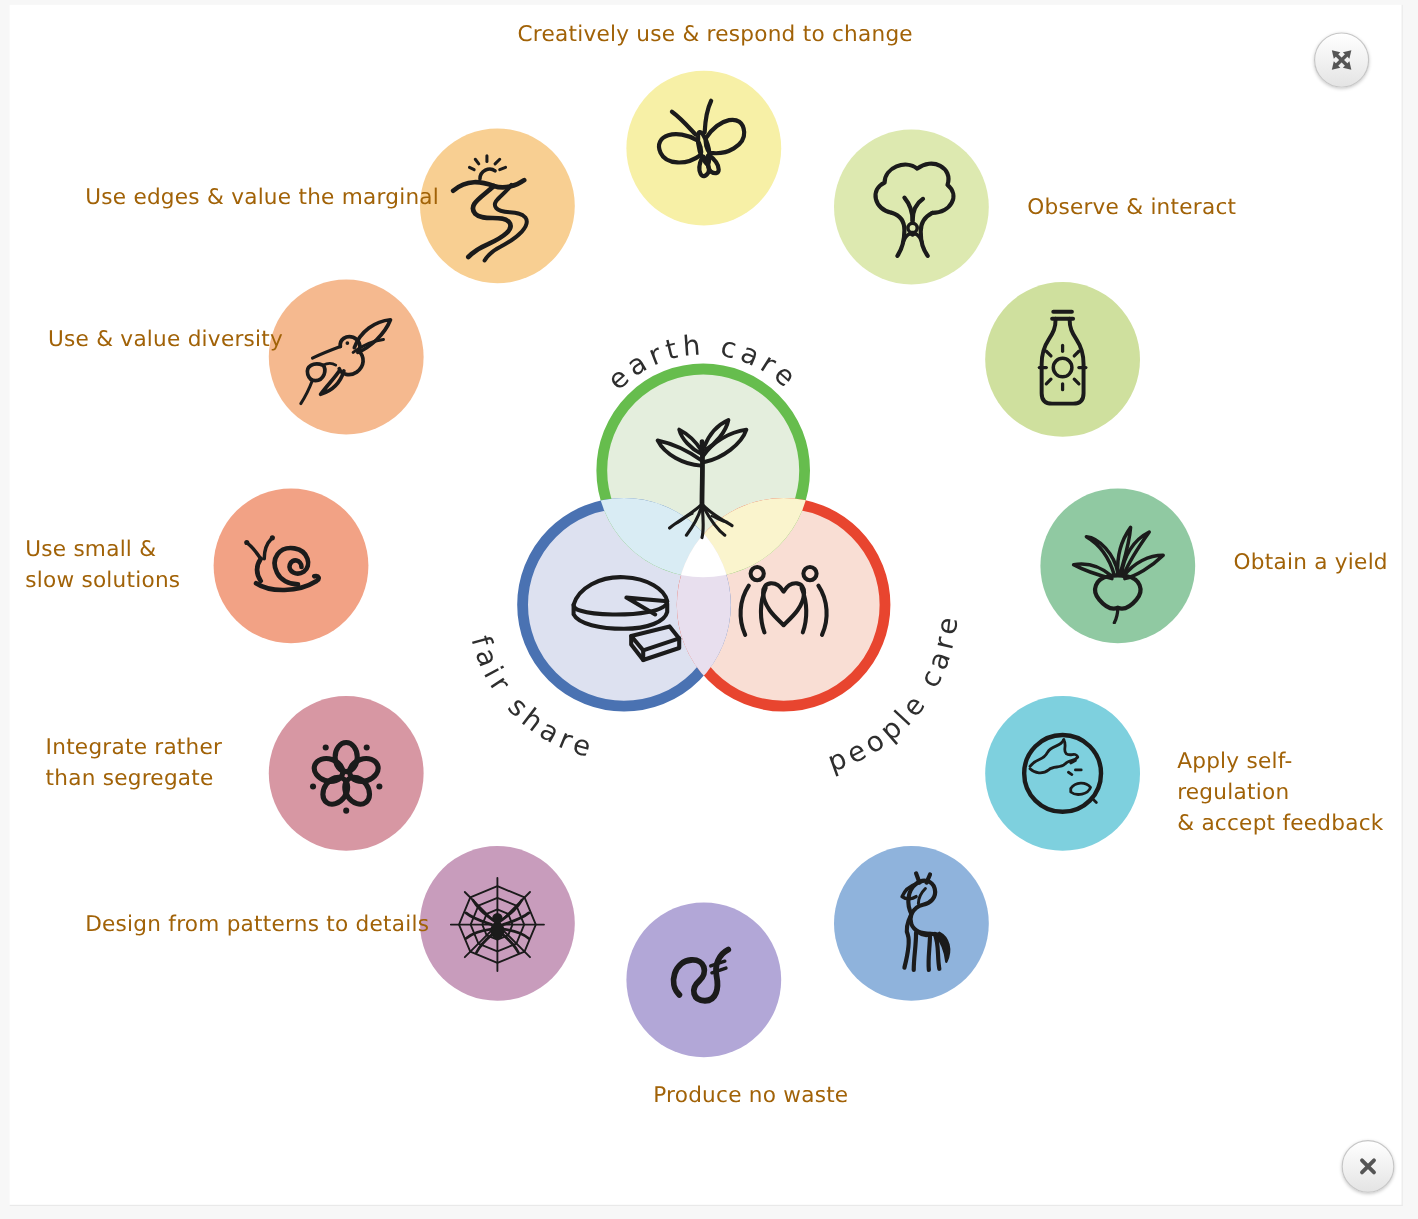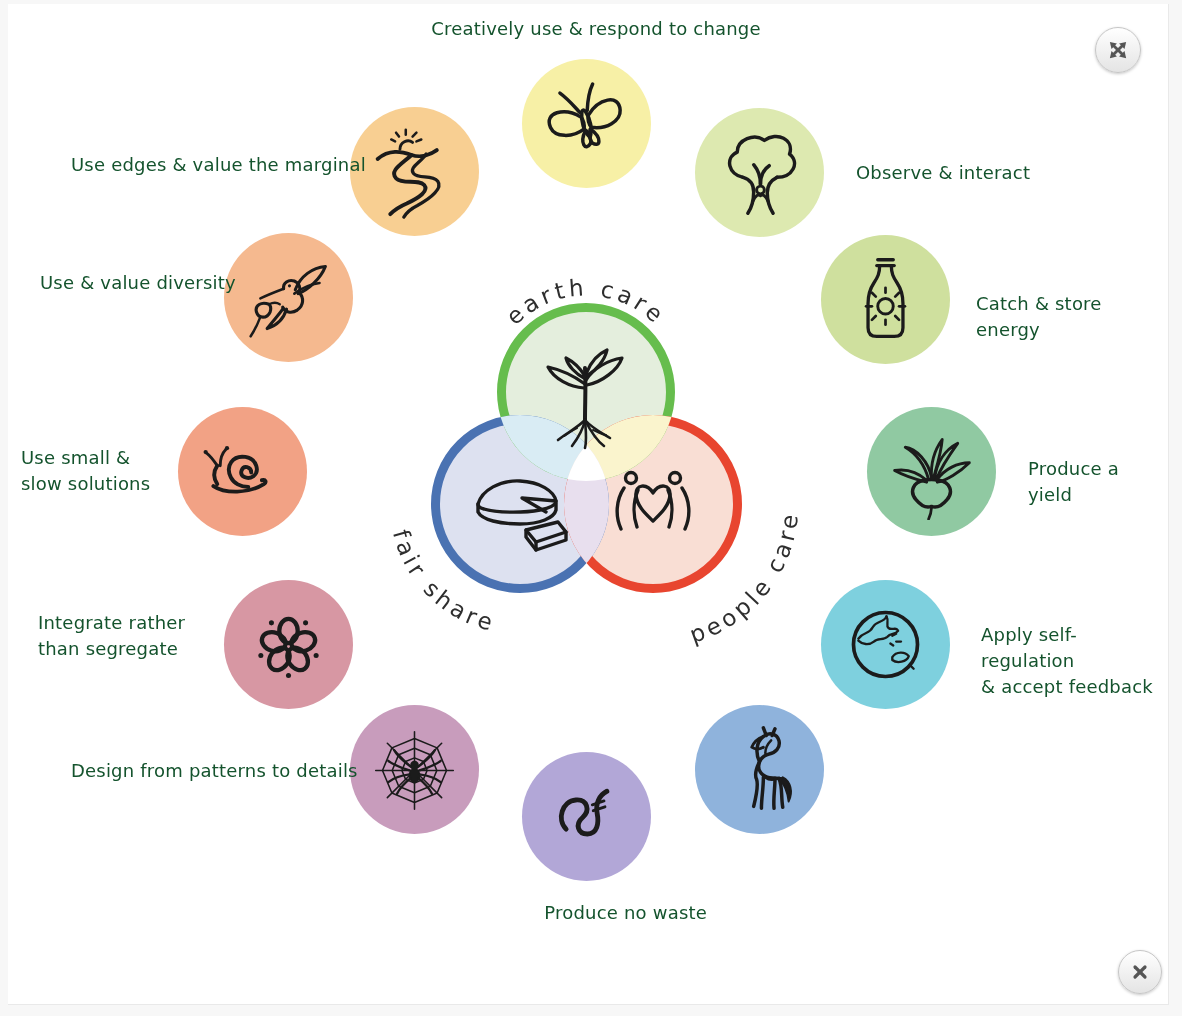--- a/index.html
+++ b/index.html
@@ -11,21 +11,21 @@
   .panel{
     position:absolute;left:8px;top:4px;width:1160px;height:1000px;
     background:#ffffff;border-right:1px solid #e9e9e9;border-bottom:1px solid #e9e9e9;
   }
   .bubble{
     position:absolute;width:129px;height:129px;border-radius:50%;
     display:flex;align-items:center;justify-content:center;
   }
   .art{width:97px;height:97px;display:block;}
   .plabel{
-    position:absolute;font-size:18px;line-height:26px;color:#14532d;
+    position:absolute;font-size:18px;line-height:26px;color:#a16207;
     white-space:pre-line;letter-spacing:0.2px;
   }
   .venn{position:absolute;overflow:visible;}
   .ethic-label{
     font-size:23px;letter-spacing:4px;fill:#2e2e2e;
     font-family:"DejaVu Sans","Liberation Sans",sans-serif;
   }
   .ctl{
     position:absolute;border-radius:50%;border:1px solid #c6c6c6;
     background:linear-gradient(#ffffff,#e4e4e4);
@@ -315,22 +315,21 @@
         <path d="M30,19 L26,17" stroke-width="2.6"></path>
         <path d="M12,37 C24,27 36,29 47,33 C56,36 66,33 73,28" stroke-width="4"></path>
         <path d="M47,33 C36,43 24,49 31,57 C38,64 54,57 60,64 C65,70 55,77 42,83 C35,86 29,90 25,94" stroke-width="4"></path>
         <path d="M62,32 C56,41 44,46 49,52 C54,58 68,53 74,60 C79,67 68,77 53,85 C47,88 42,92 39,97" stroke-width="3.4"></path>
       </g>
     </svg>
   </div>
 
   <div class="plabel" style="left:338px;top:12px;width:500px;text-align:center">Creatively use &amp; respond to change</div>
   <div class="plabel" style="left:848px;top:156px">Observe &amp; interact</div>
-  <div class="plabel" style="left:968px;top:287px">Catch &amp; store energy</div>
-  <div class="plabel" style="left:1020px;top:452px">Produce a yield</div>
+  <div class="plabel" style="left:1020px;top:452px">Obtain a yield</div>
   <div class="plabel" style="left:973px;top:618px">Apply self-regulation
 &amp; accept feedback</div>
   <div class="plabel" style="left:459px;top:896px;width:240px;text-align:right">Produce no waste</div>
   <div class="plabel" style="left:63px;top:754px">Design from patterns to details</div>
   <div class="plabel" style="left:30px;top:606px;width:180px;text-align:left">Integrate rather
 than segregate</div>
   <div class="plabel" style="left:13px;top:441px;width:160px;text-align:left">Use small &amp;
 slow solutions</div>
   <div class="plabel" style="left:32px;top:266px">Use &amp; value diversity</div>
   <div class="plabel" style="left:63px;top:148px">Use edges &amp; value the marginal</div>

